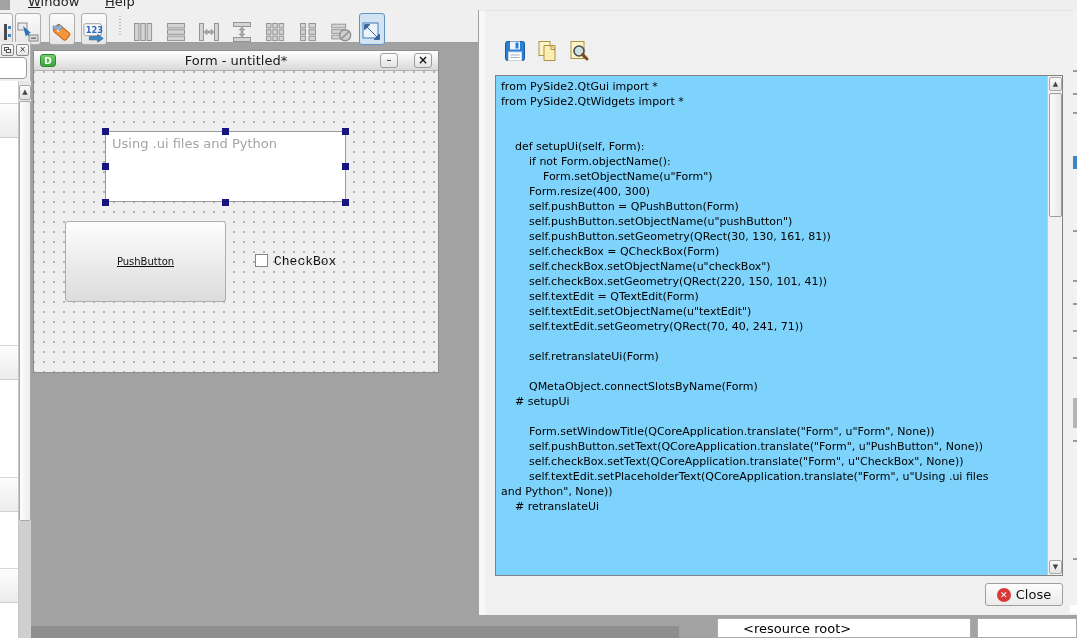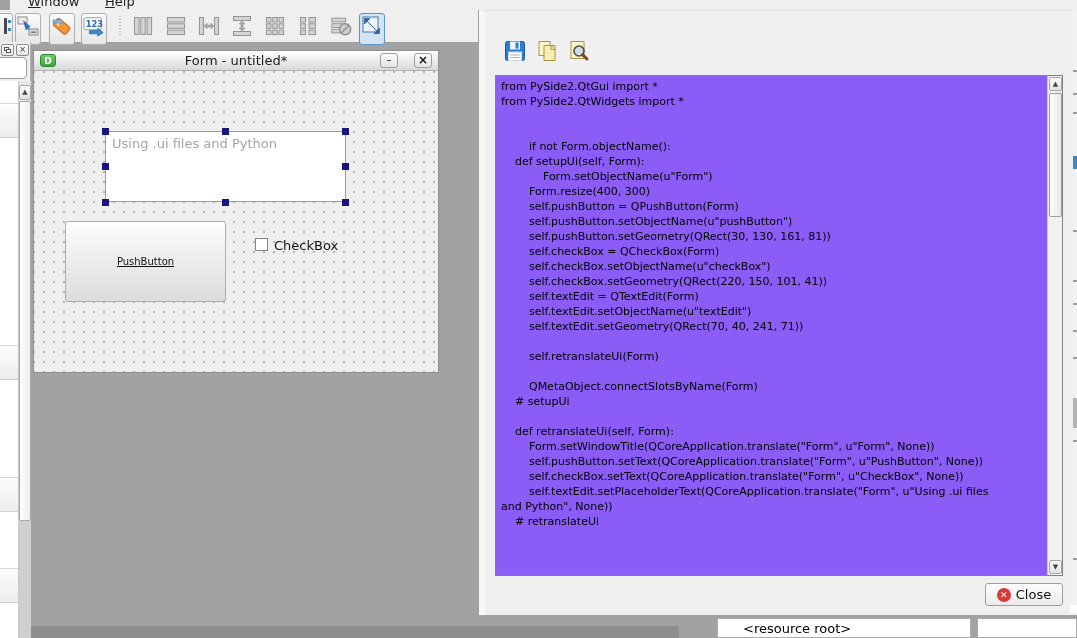--- a/index.html
+++ b/index.html
@@ -21,21 +21,21 @@
   .menu-window { left:18px; }
   .menu-help  { left:95px; }
 
   
   .toolbar {
     position:absolute; left:0; top:10px; width:478px; height:33px;
     background:#efefef; border-bottom:1px solid #9e9e9e;
   }
   .tbtn {
     position:absolute; top:3px; width:26px; height:32px;
-    display:flex; align-items:flex-start; justify-content:center;
+    display:flex; align-items:flex-end; justify-content:center;
     border-radius:3px;
   }
   .tbtn.raised { border:1px solid #aeaeae; background:linear-gradient(#fbfbfb,#e6e6e6); }
   .tbtn.flat   { border:1px solid transparent; }
   .tbtn.checked{ border:1px solid #5e94c8; background:#d2e3f3; }
   .tsep { position:absolute; top:6px; width:2px; height:20px;
           background-image:repeating-linear-gradient(#bbb 0 1px, transparent 1px 3px); }
 
   
   .left-panel {
@@ -108,34 +108,34 @@
   .handle {
     position:absolute; width:7px; height:7px; background:#16167e;
   }
   .w-pushbutton {
     position:absolute; left:31px; top:150px; width:161px; height:81px;
     background:linear-gradient(#fdfdfd,#dcdcdc);
     border:1px solid #adadad; border-radius:3px;
     display:flex; align-items:center; justify-content:center;
     font-size:10px; color:#111;text-decoration:underline;
   }
-  .w-checkbox { position:absolute; left:221px; top:167px; height:15px; display:flex; align-items:flex-start; }
+  .w-checkbox { position:absolute; left:221px; top:183px; height:15px; display:flex; align-items:flex-start;font-family:Liberation Mono, monospace; }
   .cb-indicator { width:13px; height:13px; background:#fff; border:1px solid #858585; margin-right:6px; }
   .cb-label { font-size:13px; color:#111; }
 
   
   .dialog {
     position:absolute; left:479px; top:10px; width:594px; height:605px;
     background:#f0f0f0; border-left:6px solid #f7f7f7; border-top:1px solid #e3e3e3;
   }
   .dlg-toolbtn { position:absolute; top:28px; width:24px; height:24px; }
   .dlg-save { left:18px; } .dlg-copy { left:50px; } .dlg-find { left:82px; }
   .code-area {
     position:absolute; left:10px; top:64px; width:568px; height:501px;
-    background:#8b5cf6; border:1px solid #828282;
+    background:#7dd3fc; border:1px solid #828282;
     overflow:hidden;
   }
   .code-text {
     position:absolute; left:0; top:0; right:15px; bottom:0;
     padding:3px 0 0 5px;
     font-family:"DejaVu Sans", sans-serif; font-size:11px; line-height:15px;
     color:#000;
   }
   .code-line { white-space:pre; height:15px; }
   .code-scrollbar {
@@ -378,40 +378,39 @@
       <line x1="15.6" y1="15.6" x2="20" y2="20" stroke="#7a4a1e" stroke-width="3" stroke-linecap="round"></line>
     </svg>
   </div>
 
   <div class="code-area">
     <div class="code-text">
         <div class="code-line">from PySide2.QtGui import *</div>
         <div class="code-line">from PySide2.QtWidgets import *</div>
         <div class="code-line">&nbsp;</div>
         <div class="code-line">&nbsp;</div>
+        <div class="code-line">    def setupUi(self, Form):</div>
         <div class="code-line">        if not Form.objectName():</div>
-        <div class="code-line">    def setupUi(self, Form):</div>
         <div class="code-line">            Form.setObjectName(u"Form")</div>
         <div class="code-line">        Form.resize(400, 300)</div>
         <div class="code-line">        self.pushButton = QPushButton(Form)</div>
         <div class="code-line">        self.pushButton.setObjectName(u"pushButton")</div>
         <div class="code-line">        self.pushButton.setGeometry(QRect(30, 130, 161, 81))</div>
         <div class="code-line">        self.checkBox = QCheckBox(Form)</div>
         <div class="code-line">        self.checkBox.setObjectName(u"checkBox")</div>
         <div class="code-line">        self.checkBox.setGeometry(QRect(220, 150, 101, 41))</div>
         <div class="code-line">        self.textEdit = QTextEdit(Form)</div>
         <div class="code-line">        self.textEdit.setObjectName(u"textEdit")</div>
         <div class="code-line">        self.textEdit.setGeometry(QRect(70, 40, 241, 71))</div>
         <div class="code-line">&nbsp;</div>
         <div class="code-line">        self.retranslateUi(Form)</div>
         <div class="code-line">&nbsp;</div>
         <div class="code-line">        QMetaObject.connectSlotsByName(Form)</div>
         <div class="code-line">    # setupUi</div>
         <div class="code-line">&nbsp;</div>
-        <div class="code-line">    def retranslateUi(self, Form):</div>
         <div class="code-line">        Form.setWindowTitle(QCoreApplication.translate("Form", u"Form", None))</div>
         <div class="code-line">        self.pushButton.setText(QCoreApplication.translate("Form", u"PushButton", None))</div>
         <div class="code-line">        self.checkBox.setText(QCoreApplication.translate("Form", u"CheckBox", None))</div>
         <div class="code-line">        self.textEdit.setPlaceholderText(QCoreApplication.translate("Form", u"Using .ui files</div>
         <div class="code-line">and Python", None))</div>
         <div class="code-line">    # retranslateUi</div>
       </div>
     <div class="code-scrollbar">
       <div class="sb-btn sb-up">▲</div>
       <div class="sb-thumb"></div>

